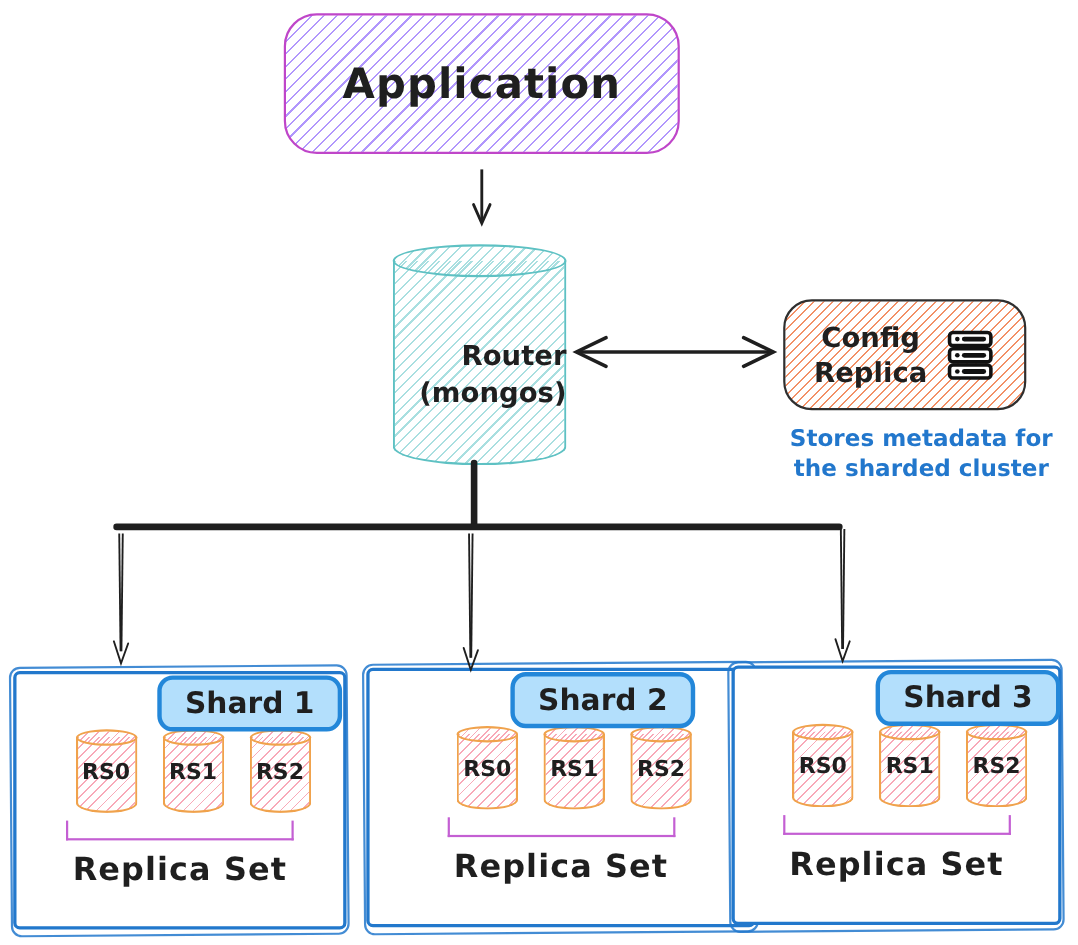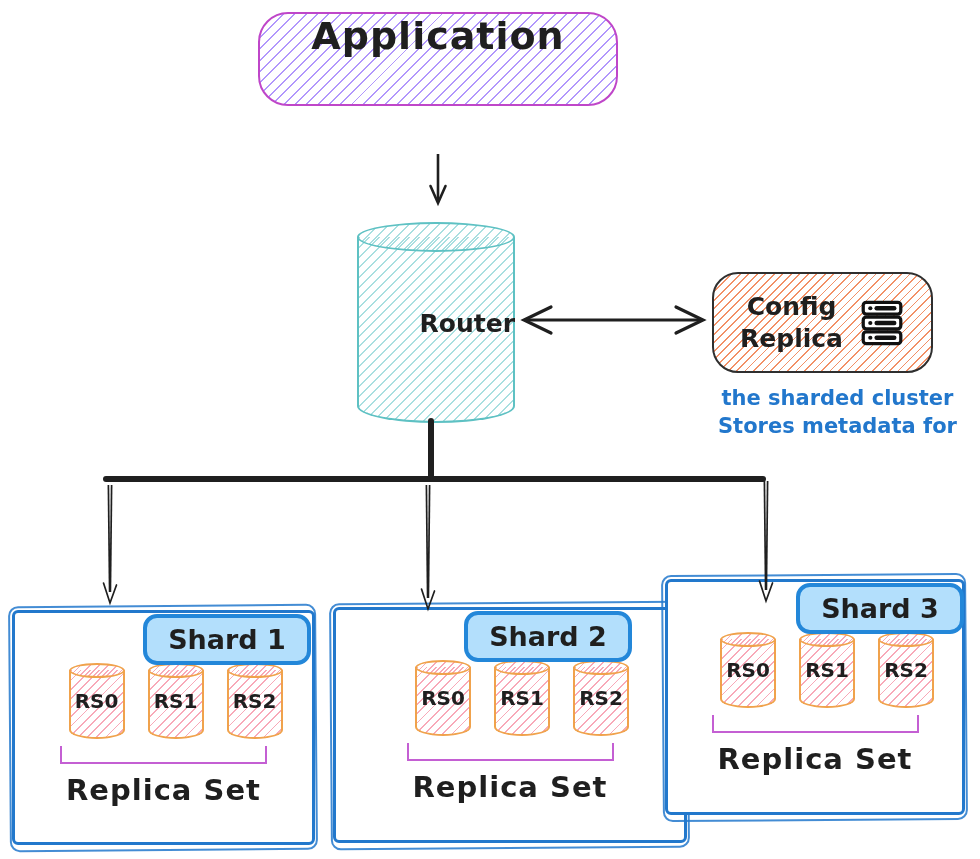--- a/index.html
+++ b/index.html
@@ -23,23 +23,23 @@
   body{font-family:"DejaVu Sans","Liberation Sans",sans-serif;color:var(--ink);}
   .canvas{position:relative;width:980px;height:859px;background:#fff;overflow:hidden;}
 
   
   .hatch-violet{background:repeating-linear-gradient(135deg,var(--violet-hatch) 0 1.4px,transparent 1.4px 8px);}
   .hatch-teal{background:repeating-linear-gradient(135deg,var(--teal-hatch) 0 1.4px,transparent 1.4px 7px);}
   .hatch-orange{background:repeating-linear-gradient(135deg,var(--config-hatch) 0 1.2px,transparent 1.2px 6px);}
   .hatch-pink{background:repeating-linear-gradient(135deg,var(--cyl-pink) 0 1.2px,transparent 1.2px 6.5px);}
 
   
-  .app-box{position:absolute;left:258px;top:12px;width:360px;height:94px;
+  .app-box{position:absolute;left:258px;top:12px;width:360px;height:128px;
     border:2.5px solid var(--violet-border);border-radius:30px;
-    display:flex;align-items:flex-start;justify-content:center;}
+    display:flex;align-items:center;justify-content:center;}
   .app-box .label{font-size:38px;font-weight:600;letter-spacing:1px;}
 
   
   .cyl{position:relative;}
   .cyl .cyl-top{position:absolute;left:0;top:0;width:100%;border:2px solid;border-radius:50%;}
   .cyl .cyl-body{position:absolute;left:0;width:100%;border:2px solid;border-top:none;}
   .router-cyl{left:357px;top:222px;width:158px;height:201px;position:absolute;}
   .router-cyl .cyl-top{height:30px;border-color:var(--teal-border);}
   .router-cyl .cyl-body{top:15px;height:186px;border-color:var(--teal-border);
     border-radius:0 0 50% 50% / 0 0 17px 17px;}
@@ -61,21 +61,21 @@
   .config-caption{position:absolute;left:695px;top:384px;width:285px;text-align:center;
     color:var(--caption-blue);font-size:21px;font-weight:600;line-height:1.35;}
 
   
   .shard{position:absolute;border:3.5px solid var(--shard-blue);border-radius:6px;background:#fff;}
   .shard::after{content:"";position:absolute;inset:-8px -5px -9px -6px;
     border:2px solid var(--shard-blue);border-radius:10px;transform:rotate(-0.45deg);
     pointer-events:none;opacity:.85;}
   .shard-1{left:12px;top:610px;width:303px;height:235px;}
   .shard-2{left:333px;top:607px;width:354px;height:236px;}
-  .shard-3{left:665px;top:579px;width:300px;height:236px;}
+  .shard-3{left:665px;top:605px;width:300px;height:236px;}
   .shard-tab{position:absolute;left:128px;top:-27px;min-width:168px;height:51px;
     background:var(--tab-fill);border:4px solid var(--tab-border);border-radius:14px;
     display:flex;align-items:center;justify-content:center;
     font-size:27px;font-weight:600;padding:0 7px;z-index:3;margin-top:28px;}
   .cyl-row{display:flex;justify-content:center;gap:23px;margin-top:50px;padding-left:24px;}
   .bracket{width:207px;height:18px;margin:7px auto 0;
     border-left:2.5px solid var(--bracket-purple);
     border-right:2.5px solid var(--bracket-purple);
     border-bottom:2.5px solid var(--bracket-purple);}
   .shard-caption{text-align:center;font-size:29px;font-weight:700;margin-top:9px;letter-spacing:1px;}
@@ -126,20 +126,21 @@
 
   <div class="app-box hatch-violet">
     <span class="label">Application</span>
   </div>
 
   <div class="cyl router-cyl">
     <div class="cyl-body hatch-teal"></div>
     <div class="cyl-top hatch-teal"></div>
     <div class="router-text">
       <div>Router</div>
+      <div>(mongos)</div>
     </div>
   </div>
 
   <div class="config-box hatch-orange">
     <div class="config-title">
       <div>Config</div>
       <div>Replica</div>
     </div>
     <svg width="46" height="50" viewBox="0 0 24 26">
       <g stroke="#111" fill="#fff" stroke-width="1.7">
@@ -153,22 +154,22 @@
         <path d="M9.2 20.7 L18.4 20.7"></path>
       </g>
       <g fill="#111">
         <circle cx="5.9" cy="5.3" r="1.1"></circle>
         <circle cx="5.9" cy="13" r="1.1"></circle>
         <circle cx="5.9" cy="20.7" r="1.1"></circle>
       </g>
     </svg>
   </div>
   <div class="config-caption">
+    <div>Stores metadata for</div>
     <div>the sharded cluster</div>
-    <div>Stores metadata for</div>
   </div>
 
   <div class="shard shard-1">
     <div class="shard-tab">
       <span>Shard 1</span>
     </div>
     <div class="cyl-row">
       <div class="cyl rs-cyl">
         <div class="cyl-body hatch-pink"></div>
         <div class="cyl-top hatch-pink"></div>

